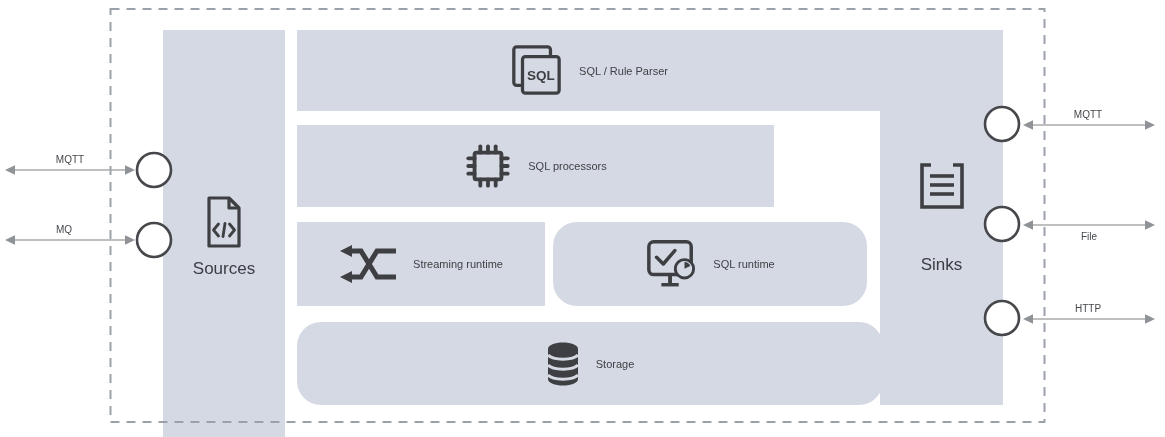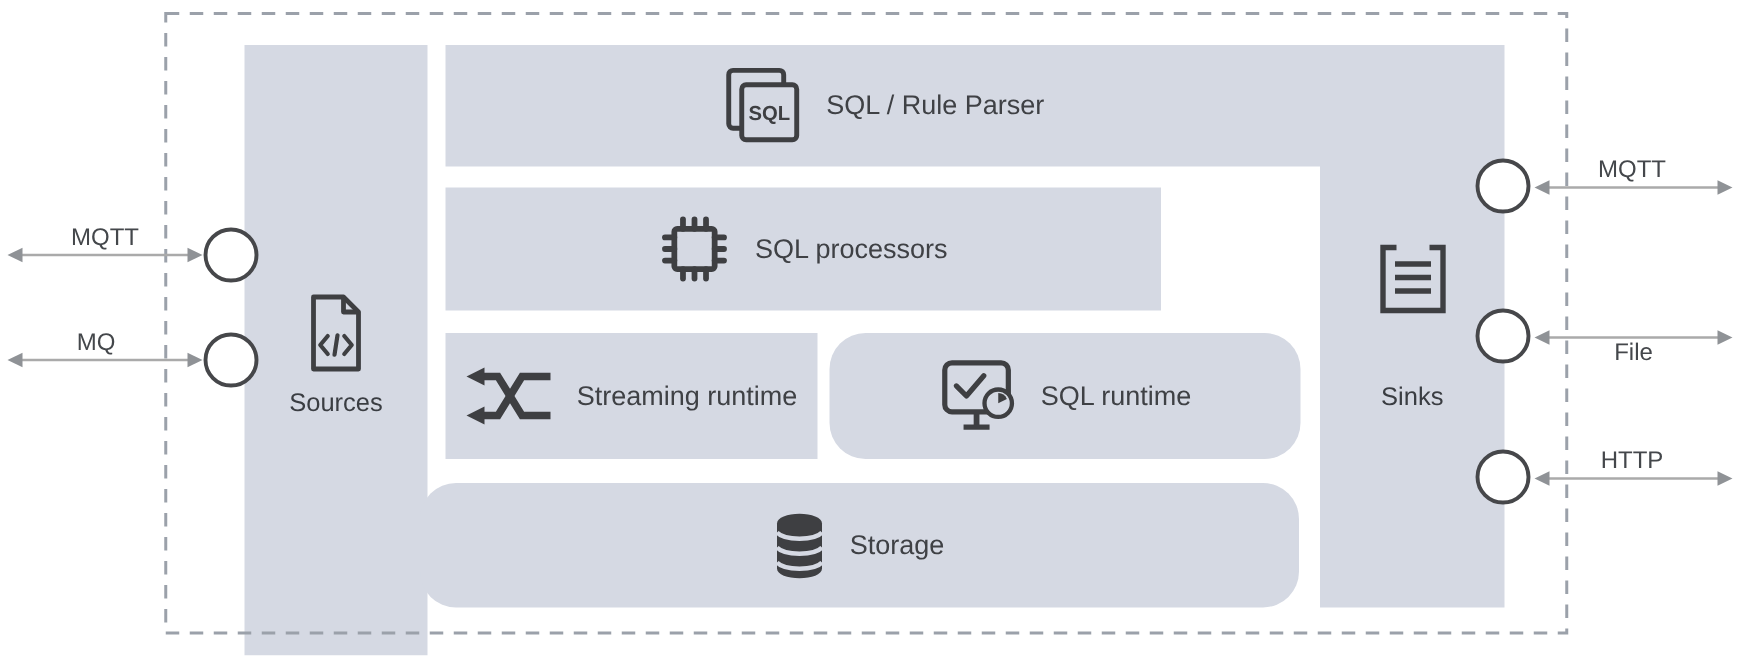--- a/index.html
+++ b/index.html
@@ -19,32 +19,32 @@
     background:#D5D9E3;
     z-index:1;
     display:flex;
     align-items:center;
     justify-content:center;
     color:#3F4145;
   }
   .panel{flex-direction:column;gap:10px;}
   .panel .panel-label{font-size:17px;color:#3A3D42;}
   .module{flex-direction:row;gap:16px;}
-  .module .module-label{font-size:18px;color:#3F4145;white-space:nowrap;}
+  .module .module-label{font-size:11px;color:#3F4145;white-space:nowrap;}
   .sources-panel{left:163px;top:30px;width:122px;height:414px;}
   .sinks-panel{left:880px;top:30px;width:123px;height:375px;gap:44px;}
   .module-parser{left:297px;top:30px;width:583px;height:81px;}
   .module-processors{left:297px;top:125px;width:477px;height:82px;}
   .module-streaming{left:297px;top:222px;width:248px;height:84px;}
   .module-sql-runtime{left:553px;top:222px;width:314px;height:84px;border-radius:24px;}
-  .module-storage{left:280px;top:322px;width:586px;height:83px;border-radius:24px;}
+  .module-storage{left:297px;top:322px;width:586px;height:83px;border-radius:24px;}
   .port-label{
     position:absolute;z-index:4;
     transform:translate(-50%,-50%);
-    font-size:16px;color:#44474B;white-space:nowrap;
+    font-size:10px;color:#44474B;white-space:nowrap;
   }
   .pl-left-mqtt{left:70px;top:159px;}
   .pl-left-mq{left:64px;top:229px;}
   .pl-right-mqtt{left:1088px;top:114px;}
   .pl-right-file{left:1089px;top:224px;margin-top:12px;}
   .pl-right-http{left:1088px;top:308px;}
   .icon{display:block;}
 </style>
 </head>
 <body>

